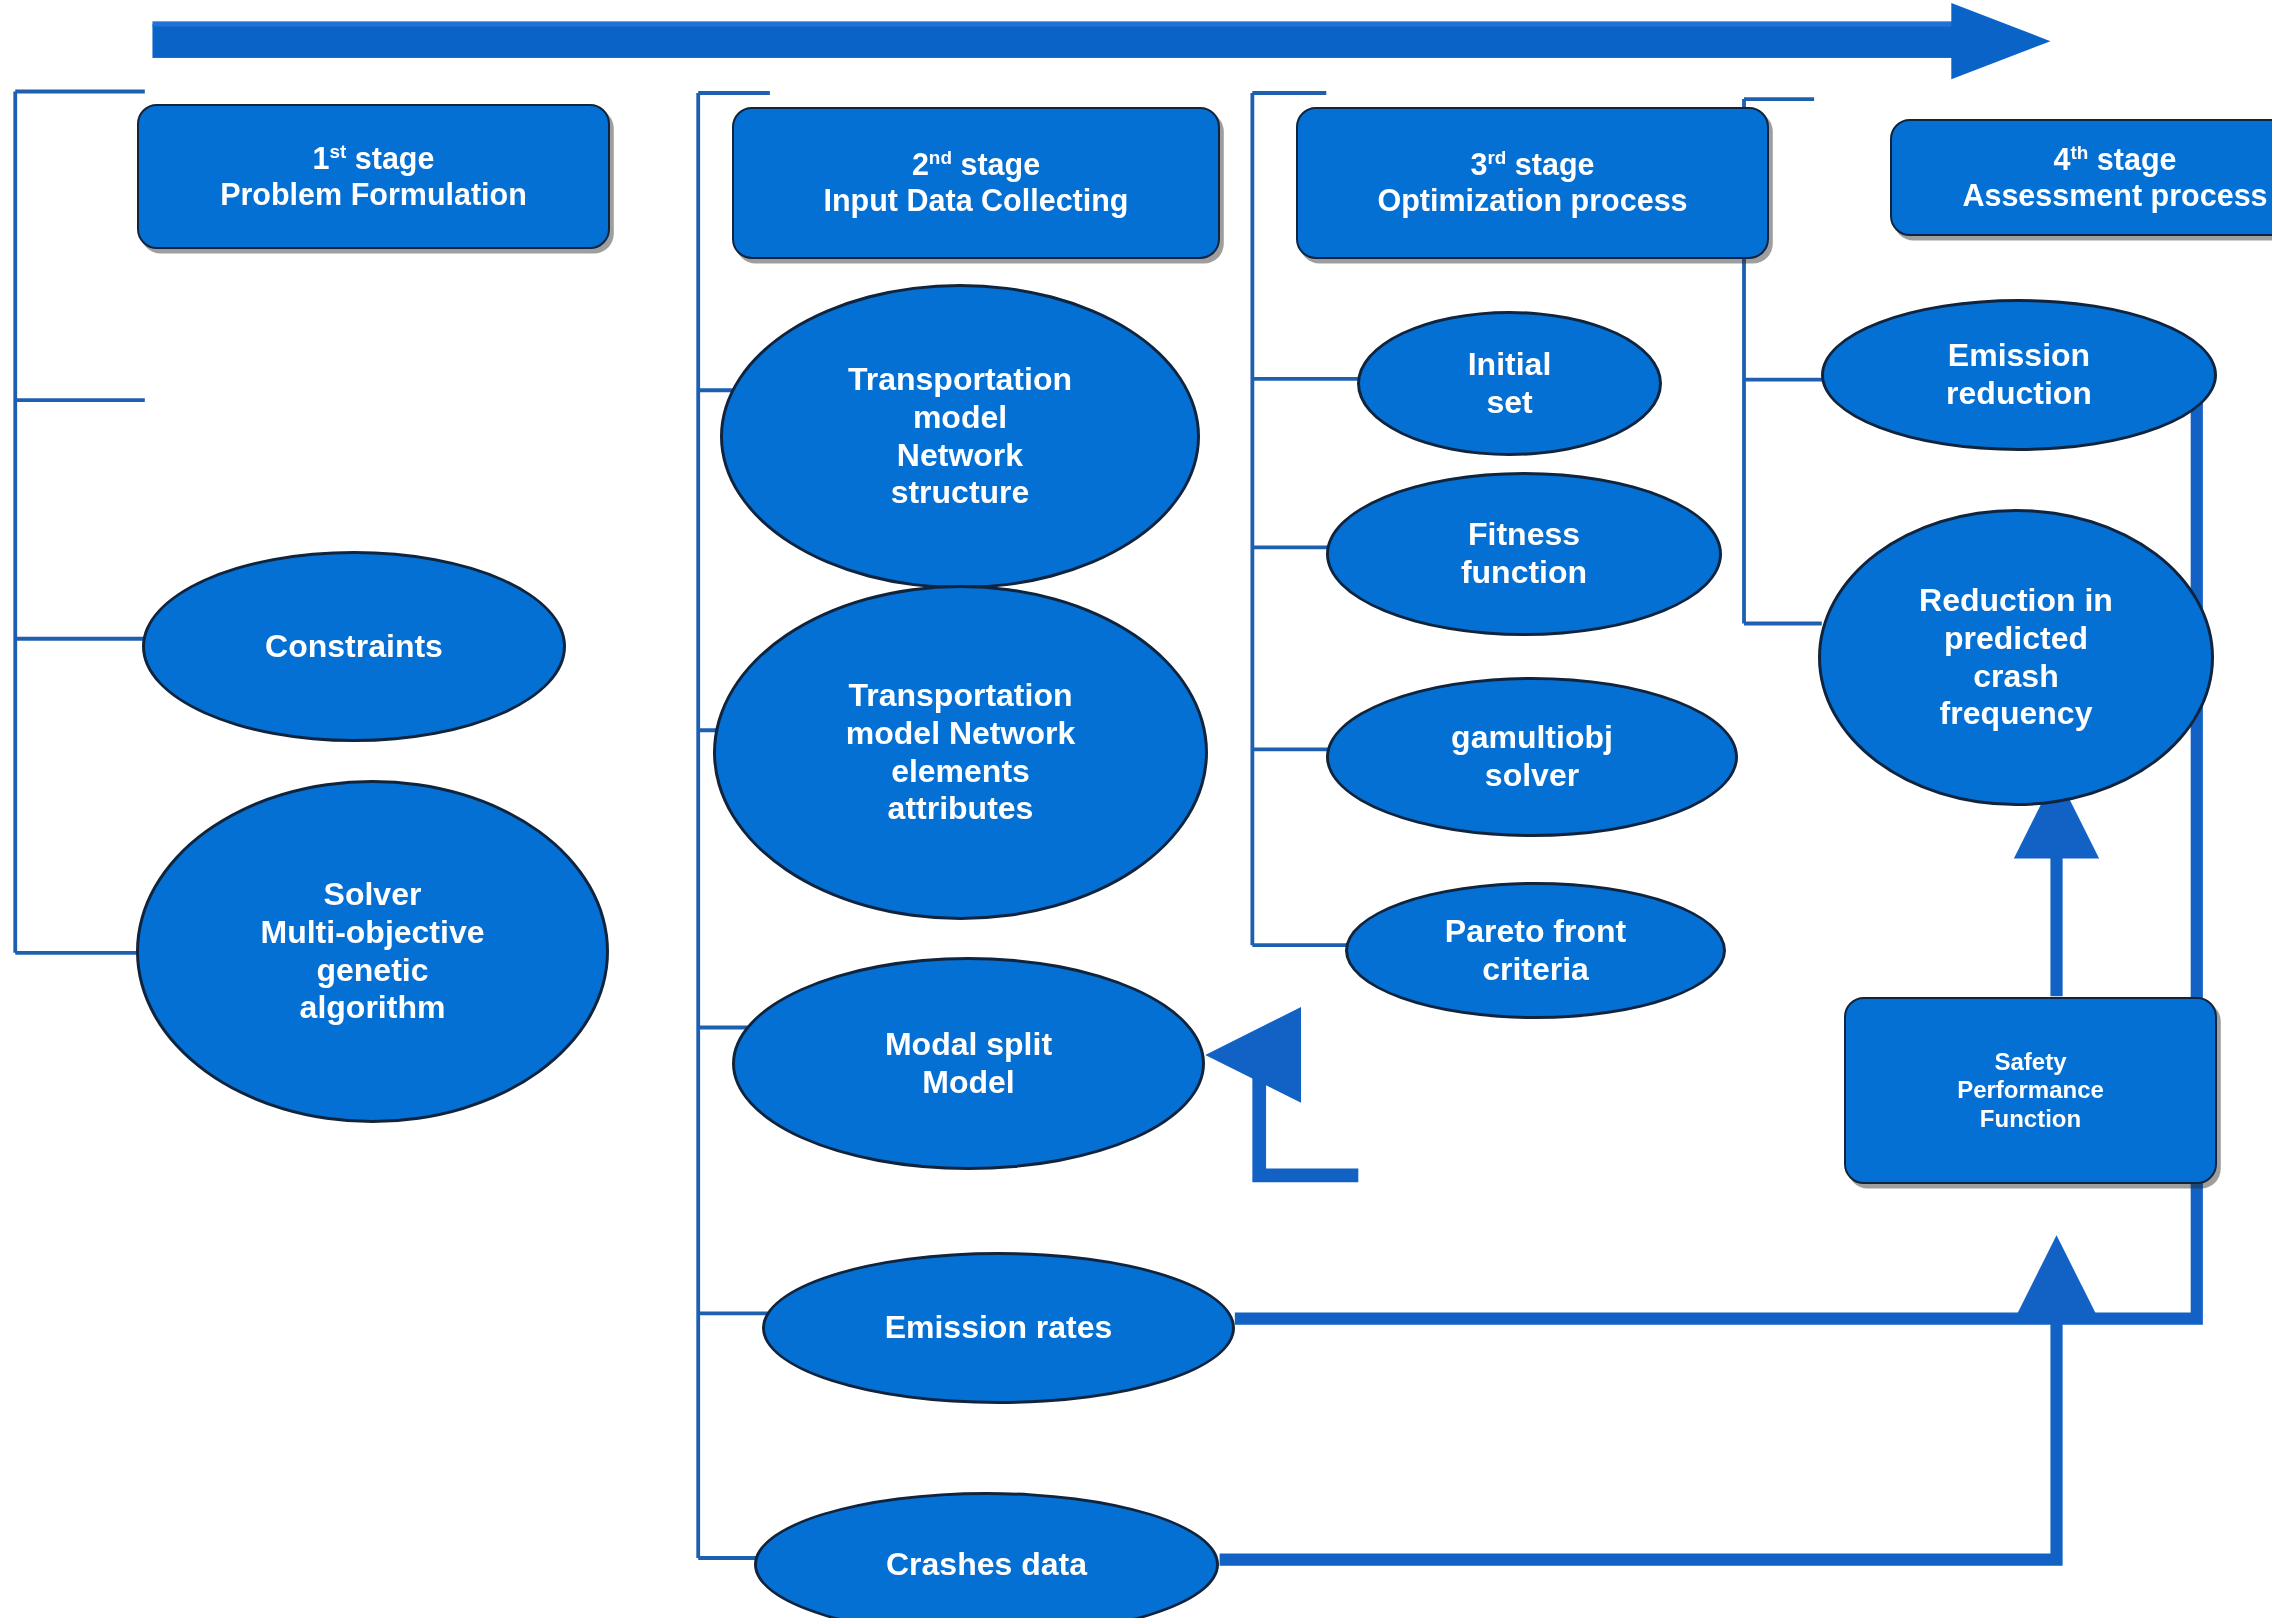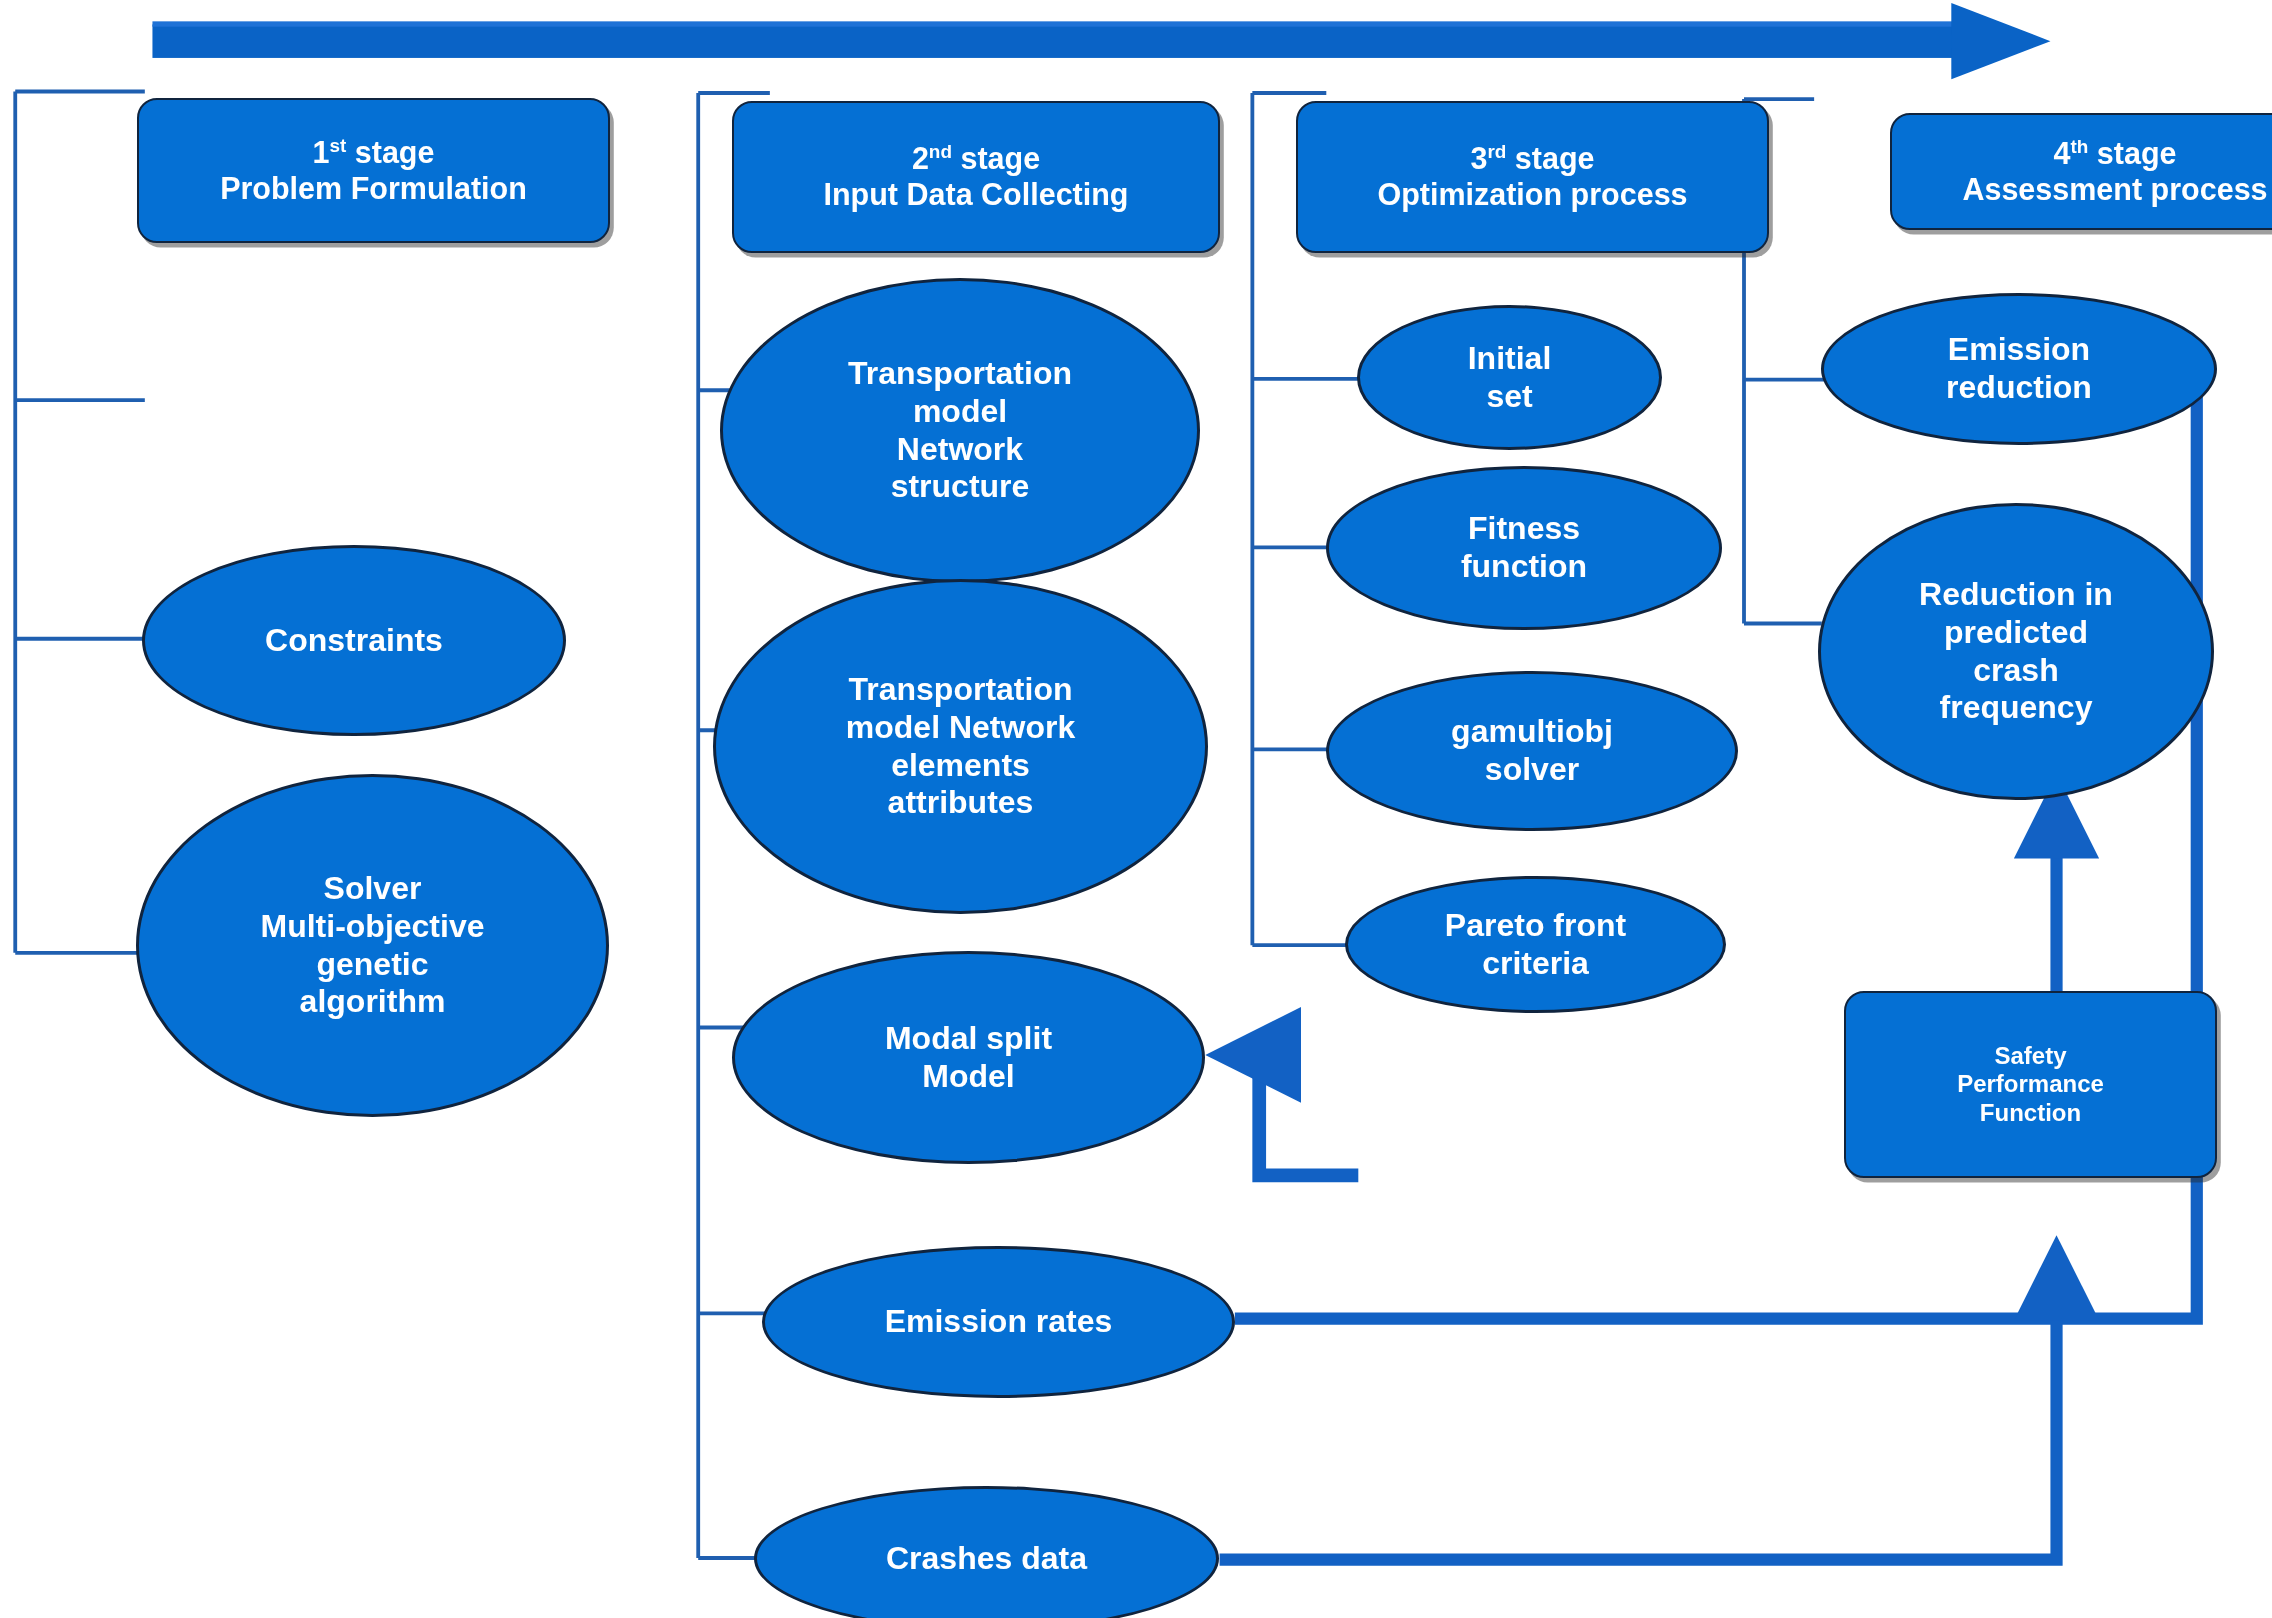--- a/index.html
+++ b/index.html
@@ -1,21 +1,21 @@
 <!DOCTYPE html>
 <html style="font-size:12.2px"><head>
 <meta charset="utf-8">
 <style>
   html,body{margin:0;padding:0;background:#ffffff;}
   body{font-family:"Liberation Sans",sans-serif;}
   #stage{position:relative;width:2273px;height:1619px;background:#ffffff;overflow:hidden;}
   #svg-layer{position:absolute;left:0;top:0;width:2273px;height:1619px;}
   .node{position:absolute;display:flex;align-items:center;justify-content:center;
         text-align:center;color:#ffffff;font-weight:bold;line-height:1.18;
-        box-sizing:border-box;}
+        box-sizing:border-box;margin-top:6px;}
   .rrect{background:#0570D4;border:2.3px solid #10243e;border-radius:20px;
          box-shadow:3.8px 4.6px 0 rgba(40,40,40,.45);}
   .ellipse{background:#0570D4;border:3px solid #10243e;border-radius:50%;}
   .stage-head{font-size:30.5px;}
   .ell-txt{font-size:32px;white-space:pre-line;}
   .box-txt{font-size:24px;white-space:pre-line;}
   .sup{font-size:0.62em;vertical-align:super;line-height:0;}
 </style>
 </head>
 <body>

